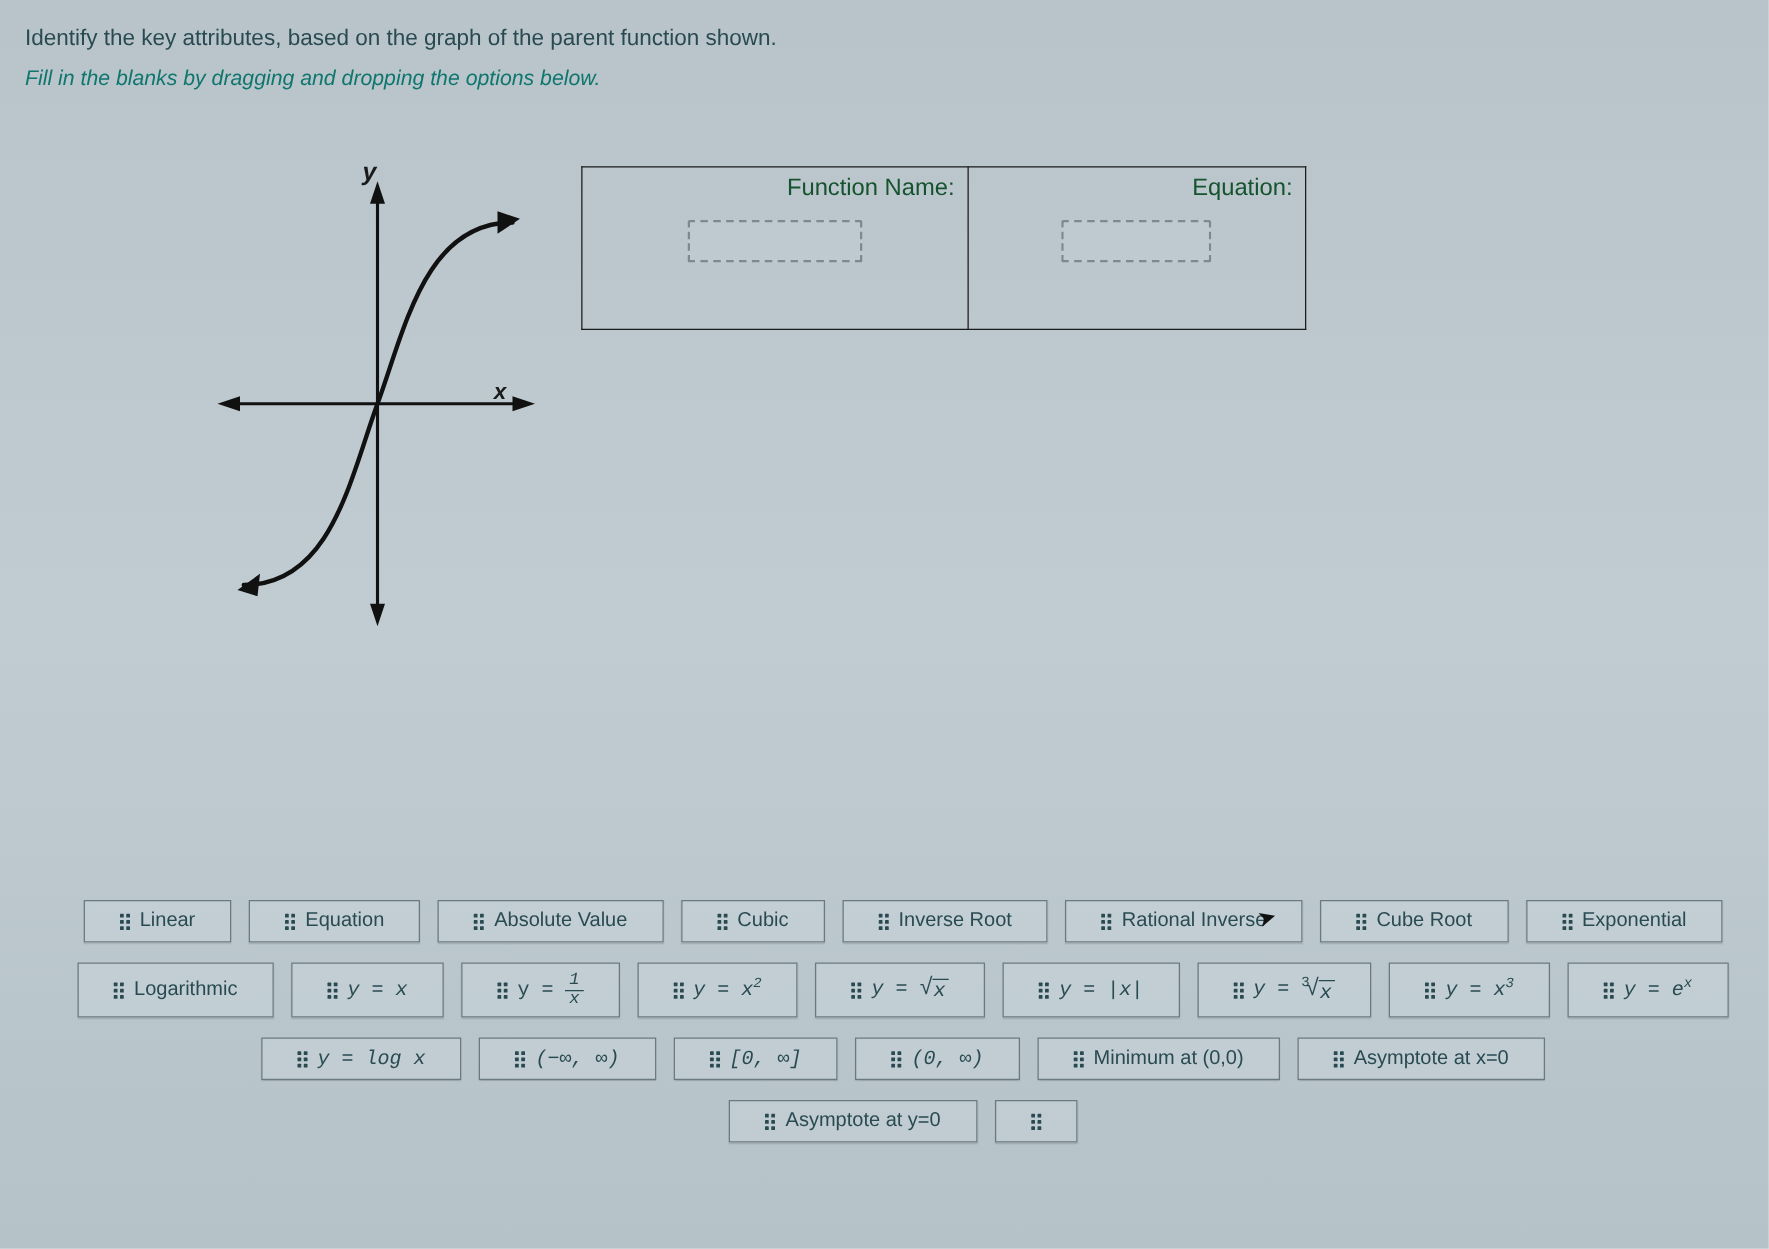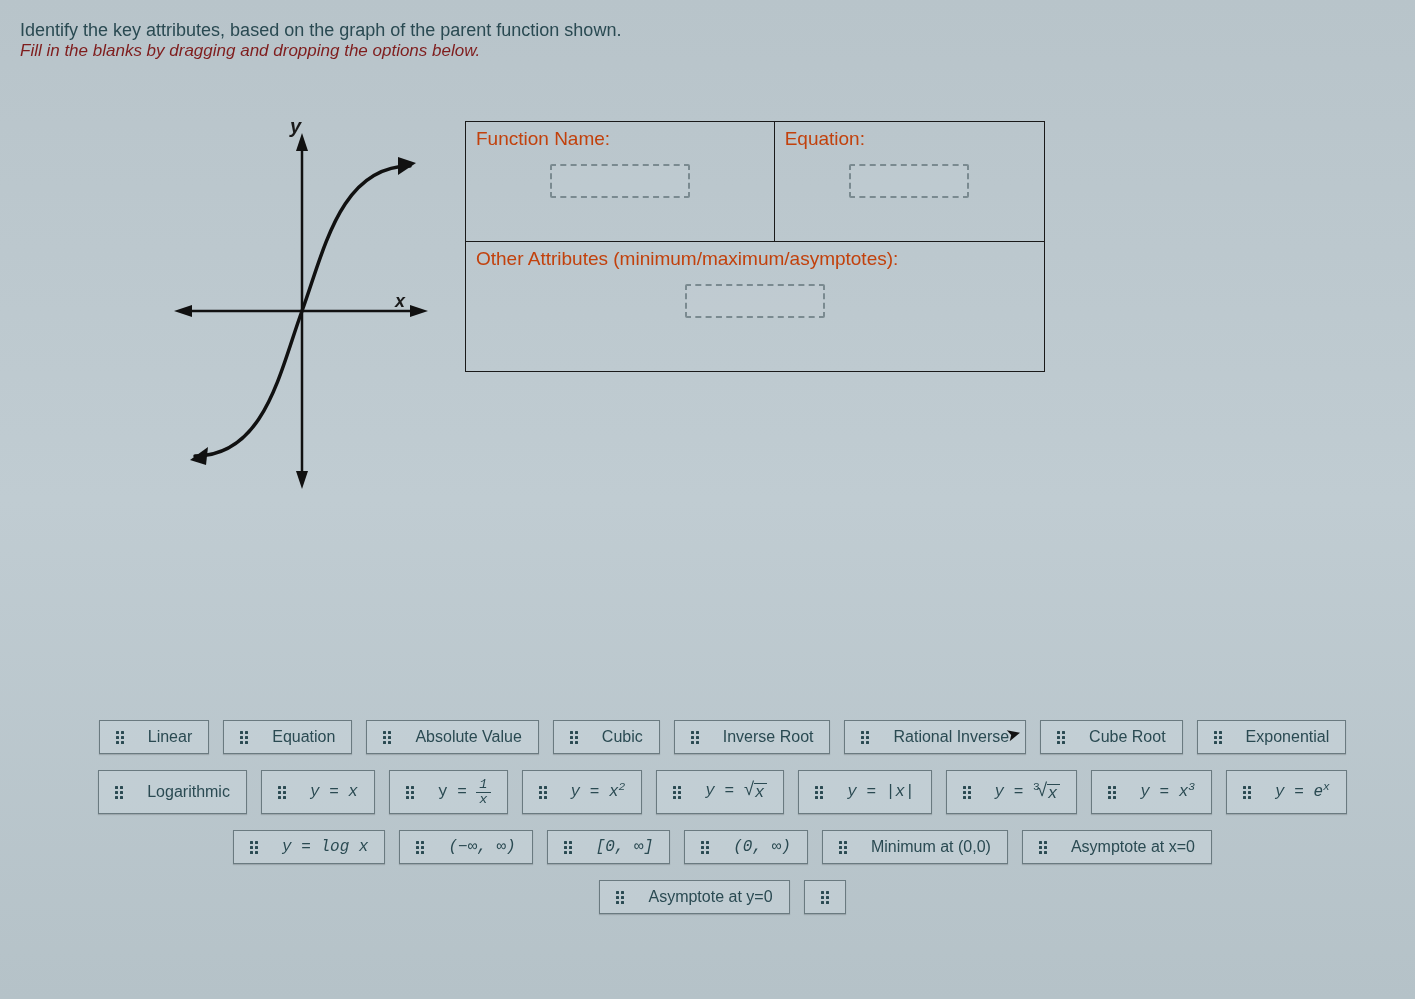--- a/index.html
+++ b/index.html
@@ -8,25 +8,26 @@
     background: linear-gradient(180deg, #b8c4ca 0%, #c0ccd2 50%, #b5c2c8 100%);
     width: 1415px;
     height: 999px;
     padding: 20px 20px 0 20px;
     position: relative;
     overflow: hidden;
   }
   .prompt-line1 {
     font-size: 18px;
     color: #2a4a52;
+    margin-bottom: 12px;
   }
   .prompt-line2 {
     font-size: 17px;
     font-style: italic;
-    color: #7f1d1d;
+    color: #0f766e;
     margin-bottom: 60px;
   }
   .work-area {
     display: flex;
     align-items: flex-start;
     gap: 30px;
     margin-left: 150px;
   }
   .graph-panel {
     width: 265px;
@@ -54,22 +55,23 @@
     border-collapse: collapse;
     width: 580px;
     background: transparent;
   }
   .attr-table td {
     border: 1px solid #1a1a1a;
     padding: 6px 10px 10px 10px;
     vertical-align: top;
     font-family: 'Trebuchet MS','Segoe UI',sans-serif;
     font-size: 19px;
-    color: #c2410c;
+    color: #14532d;
     height: 120px;
+    text-align: right;
   }
   .attr-table tr:last-child td { height: 130px; }
   .cell-label { margin-bottom: 14px; }
   .dropzone {
     margin: 10px auto 0 auto;
     width: 140px;
     height: 34px;
     border: 2px dashed #7a8a90;
     border-radius: 2px;
     background: rgba(200,210,215,0.3);
@@ -84,24 +86,24 @@
   .option-row {
     display: flex;
     gap: 14px;
     margin-bottom: 16px;
     justify-content: center;
     flex-wrap: nowrap;
   }
   .chip {
     display: inline-flex;
     align-items: center;
-    gap: 24px;
+    gap: 8px;
     border: 1px solid #6a7a80;
     background: rgba(210,220,225,0.35);
-    padding: 7px 16px;
+    padding: 7px 28px;
     font-size: 16px;
     color: #2a4a52;
     white-space: nowrap;
     box-shadow: 0 1px 1px rgba(0,0,0,0.15);
     cursor: grab;
   }
   .chip .grip {
     display: inline-grid;
     grid-template-columns: repeat(2, 3px);
     grid-template-rows: repeat(3, 3px);
@@ -161,26 +163,20 @@
         <tr>
       <td>
         <div class="cell-label">Function Name:</div>
         <div class="dropzone"></div>
       </td>
       <td>
         <div class="cell-label">Equation:</div>
         <div class="dropzone narrow"></div>
       </td>
     </tr>
-    <tr>
-      <td colspan="2">
-        <div class="cell-label">Other Attributes (minimum/maximum/asymptotes):</div>
-        <div class="dropzone"></div>
-      </td>
-    </tr>
   </tbody>
     </table>
 </div>
 
 <div class="options-area">
 
   <div class="option-row">
     <div class="chip">
         <span class="grip">
           <span></span>

